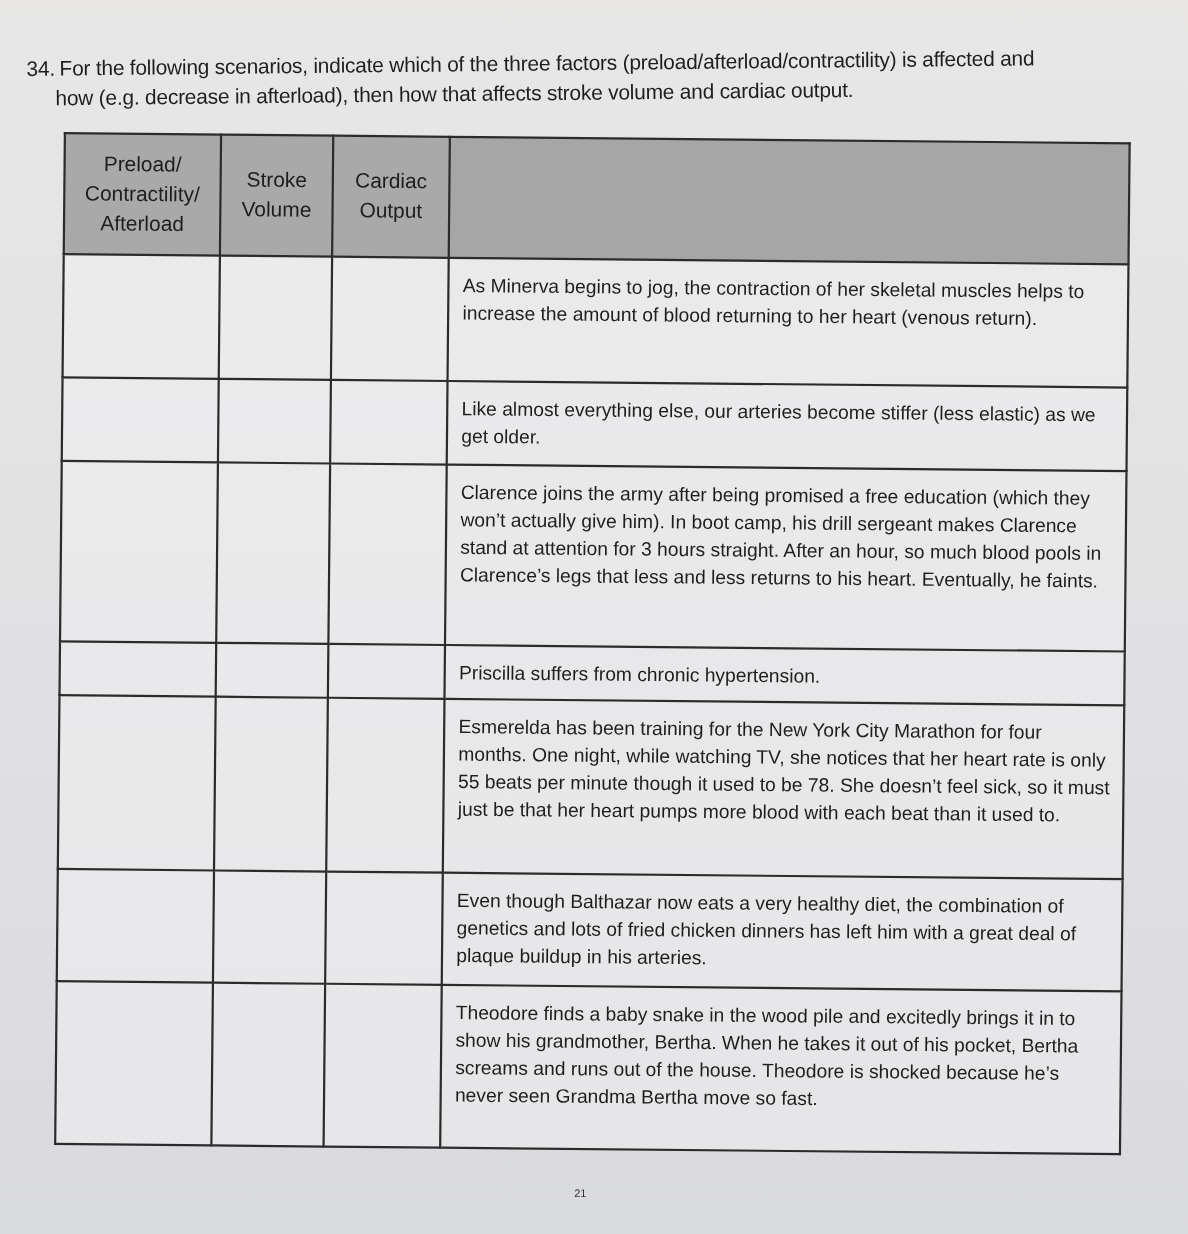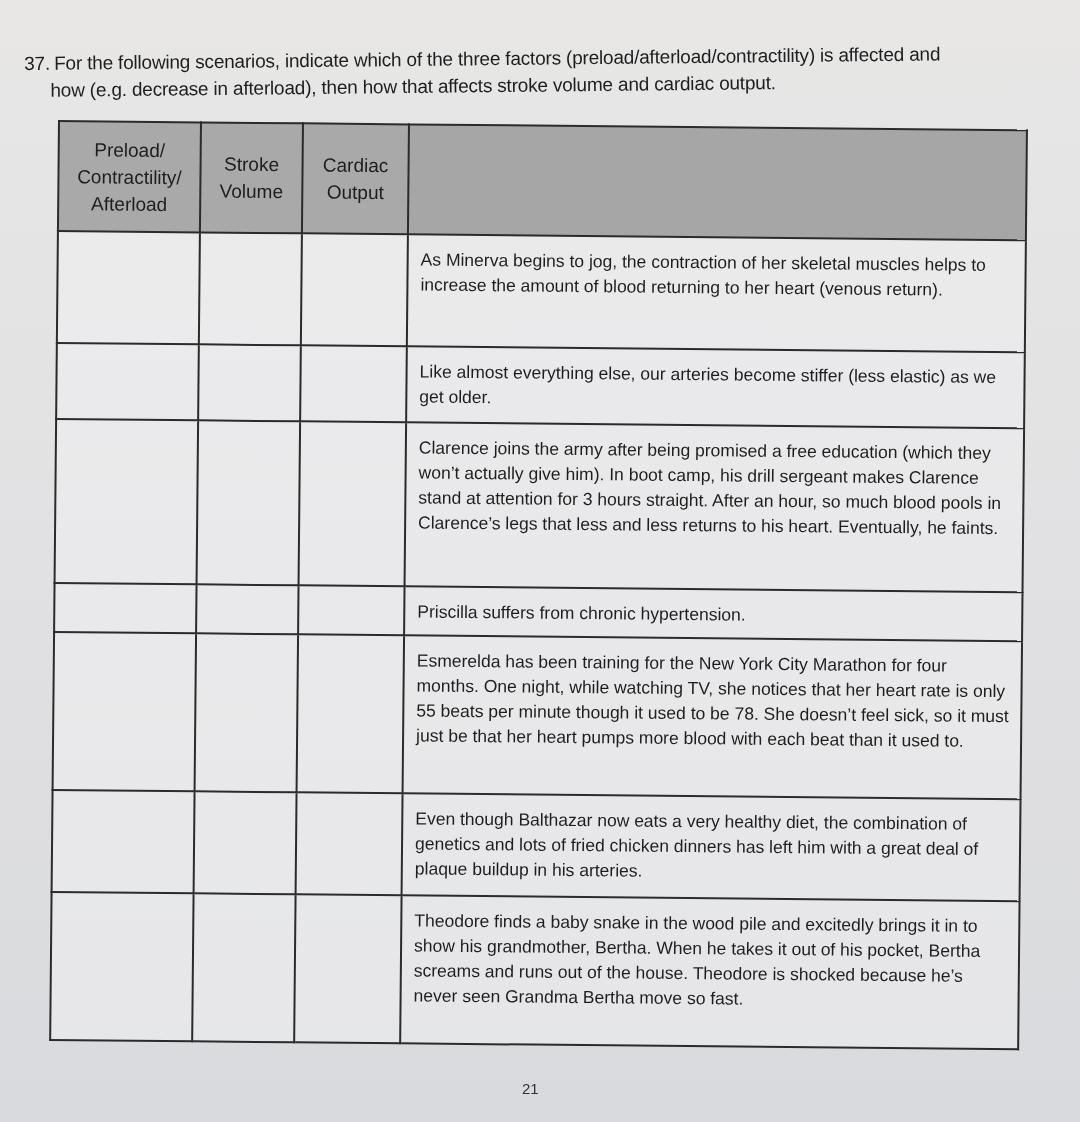--- a/index.html
+++ b/index.html
@@ -27,28 +27,28 @@
     background: #a9a9a9; font-weight: normal; font-size: 19px; line-height: 27px;
     vertical-align: middle; text-align: center; height: 108px; padding: 0 4px;
   }
   th.blank { background: #a6a6a6; }
   td.answer { background: rgba(240,240,242,0.55); }
   td.scenario {
     font-size: 17.5px; line-height: 25px; padding: 12px 10px 10px 12px;
     background: rgba(238,238,240,0.55);
   }
   .page-number {
-    position: absolute; left: 522px; top: 1080px; font-size: 15px; color: #333;
+    position: absolute; left: 522px; top: 1080px; font-size: 10px; color: #333;
   }
 </style>
 </head>
 <body>
 
 <div class="question">
-  <span class="num">37.</span><span>For the following scenarios, indicate which of the three factors (preload/afterload/contractility) is affected and</span>
+  <span class="num">34.</span><span>For the following scenarios, indicate which of the three factors (preload/afterload/contractility) is affected and</span>
   <span class="line2">how (e.g. decrease in afterload), then how that affects stroke volume and cardiac output.</span>
 </div>
 
 <div class="sheet">
   <table>
     <colgroup>
       <col style="width:142px">
         <col style="width:102px">
         <col style="width:106px">
         <col>

